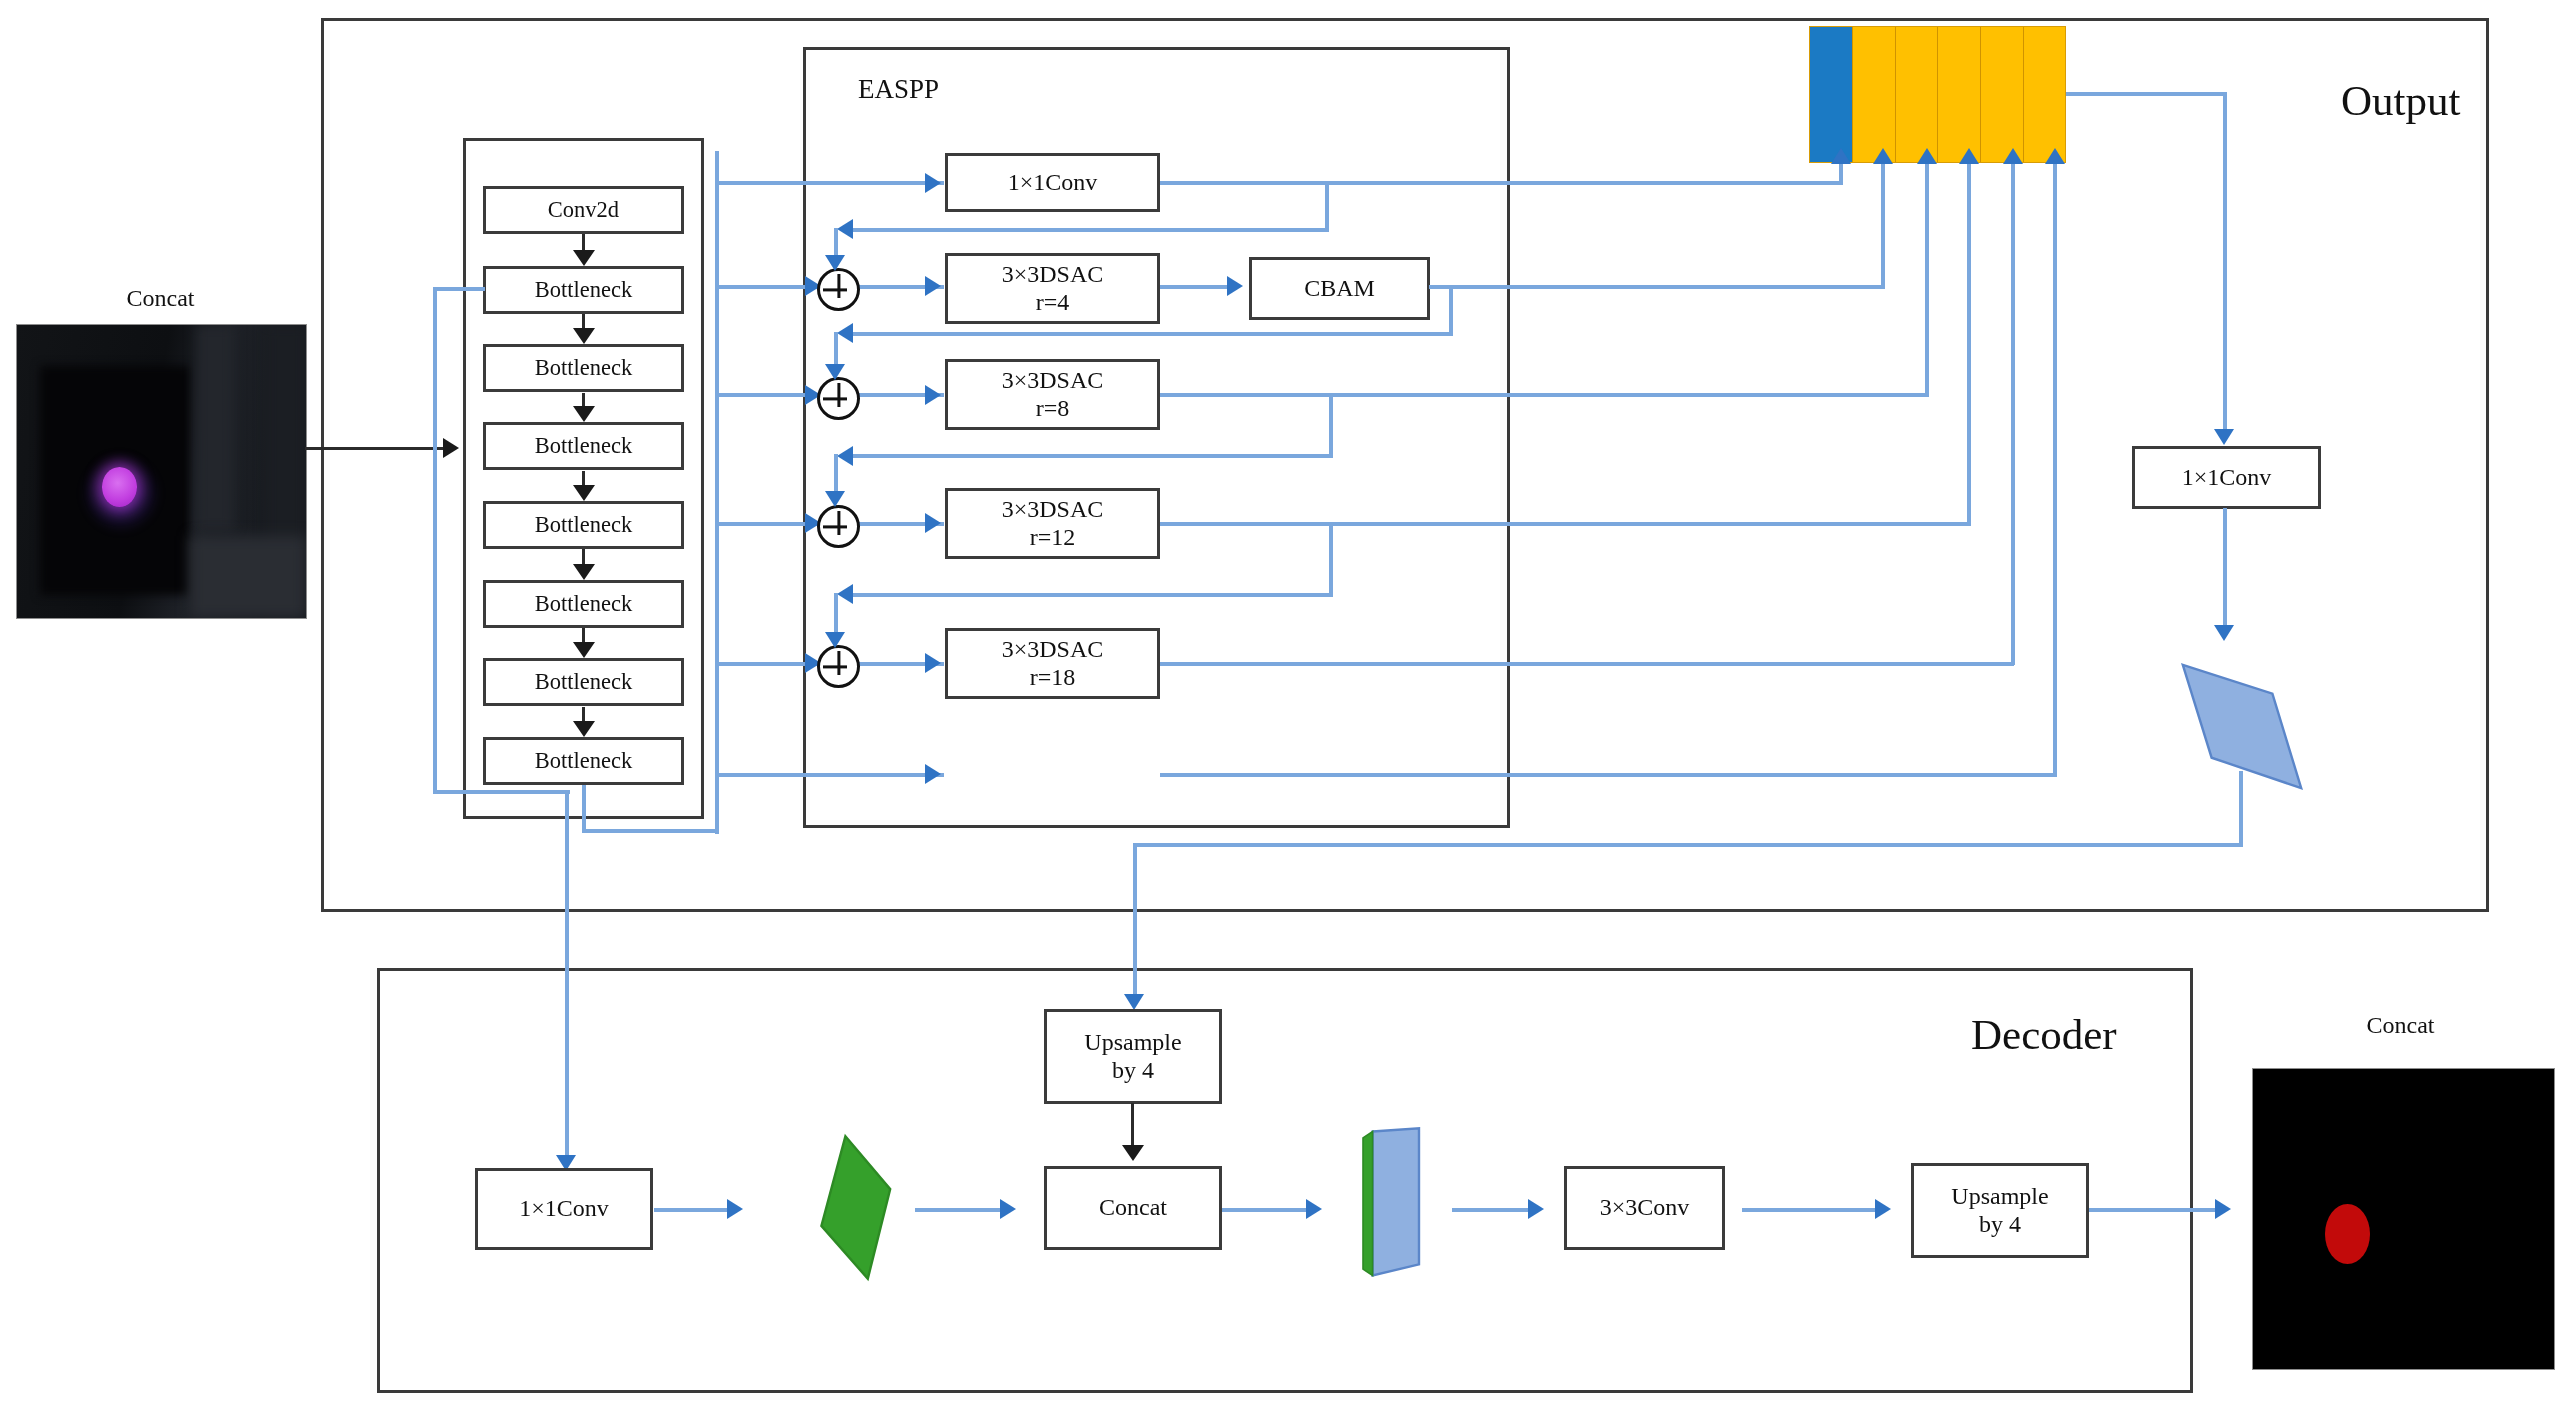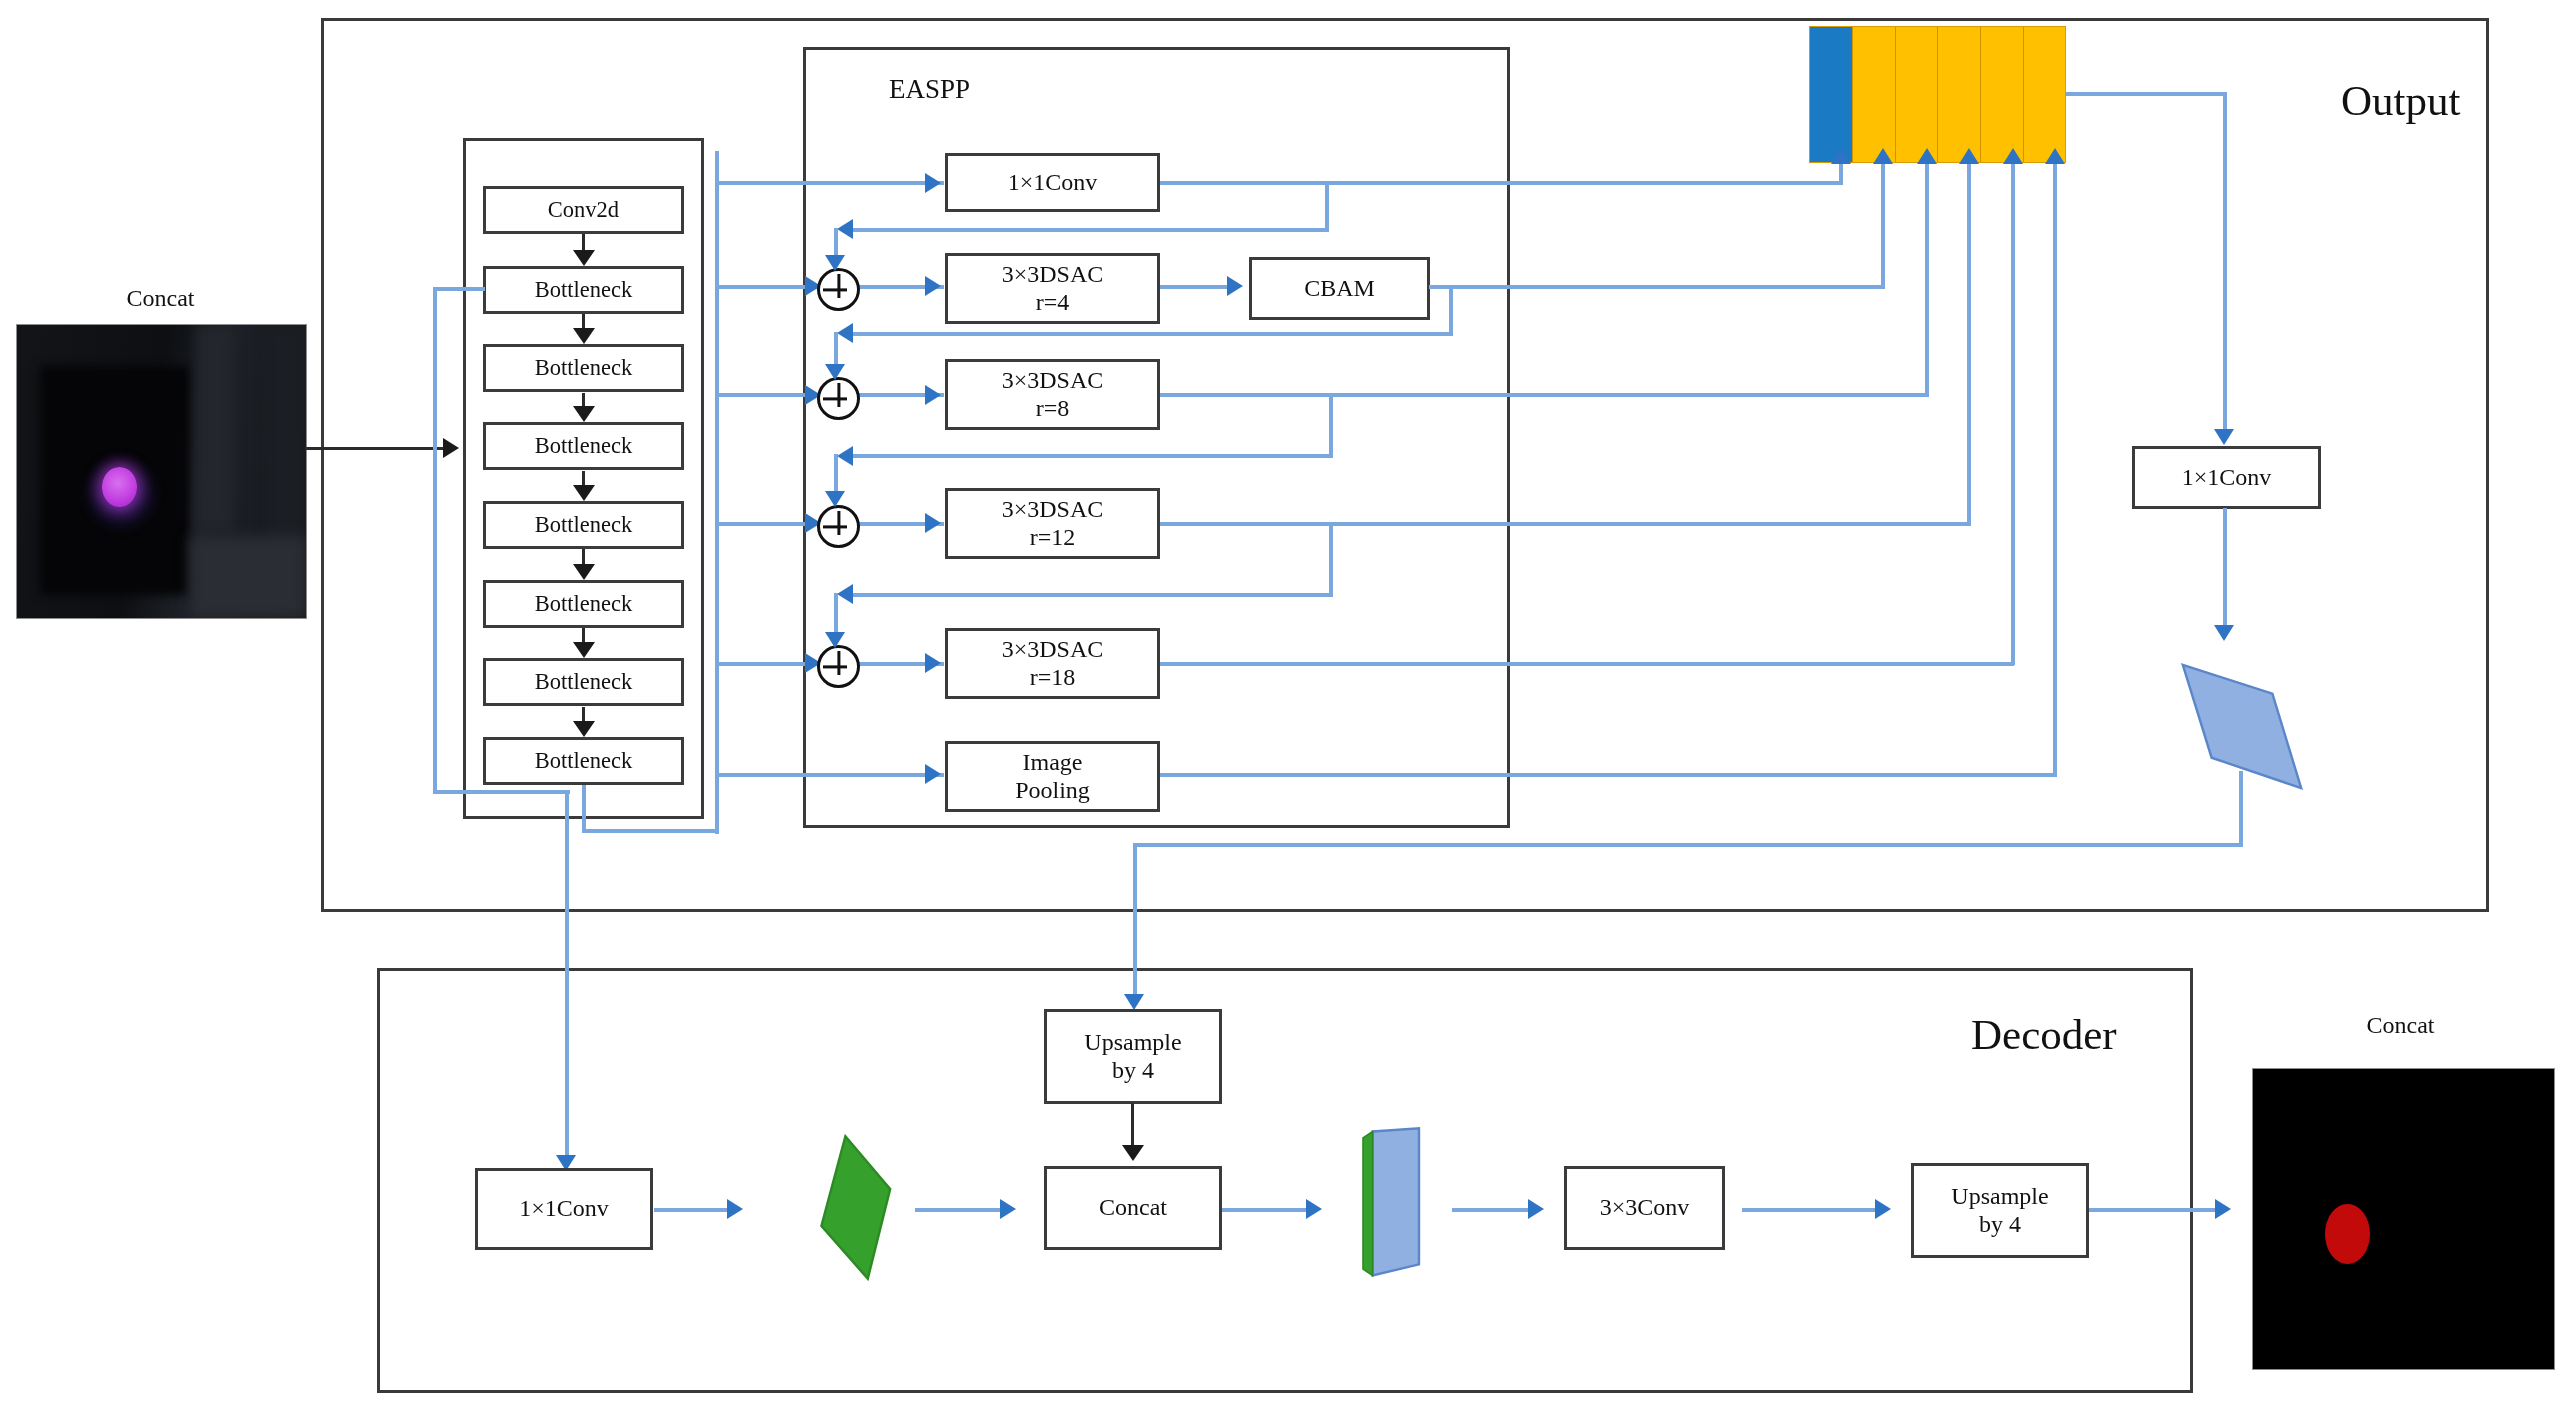--- a/index.html
+++ b/index.html
@@ -26,21 +26,21 @@
   .region-title{
     font-family:"Liberation Serif", serif;
     color:#111;font-size:43px;white-space:nowrap;
   }
   .io-title{
     font-family:"Liberation Serif", serif;
     color:#111;font-size:24px;white-space:nowrap;text-align:center;
   }
   .easpp-title{
     font-family:"Liberation Serif", serif;
-    color:#111;font-size:27px;white-space:nowrap;margin-left:31px;
+    color:#111;font-size:27px;white-space:nowrap;
   }
 
   
   .bl{position:absolute;background:#7aa7dd;}   
   .bk{position:absolute;background:#2b2b2b;}   
 
   .arrowR,.arrowL,.arrowU,.arrowD{position:absolute;width:0;height:0;}
   .arrowR{border-top:10.4px solid transparent;border-bottom:10.4px solid transparent;border-left:16px solid #2f73c4;}
   .arrowL{border-top:10.4px solid transparent;border-bottom:10.4px solid transparent;border-right:16px solid #2f73c4;}
   .arrowU{border-left:10.4px solid transparent;border-right:10.4px solid transparent;border-bottom:16px solid #2f73c4;}
@@ -205,24 +205,20 @@
   <div class="abs node two" style="left:945px;top:488px;width:215px;height:71px;font-size:24px;flex-direction:column;justify-content:center;">
     <span>3×3DSAC</span>
     <span>r=12</span>
   </div>
 
   <div class="abs node two" style="left:945px;top:628px;width:215px;height:71px;font-size:24px;flex-direction:column;justify-content:center;">
     <span>3×3DSAC</span>
     <span>r=18</span>
   </div>
 
-  <div class="abs node two" style="left:945px;top:741px;width:215px;height:71px;font-size:24px;flex-direction:column;justify-content:center;">
-    <span>Image</span>
-    <span>Pooling</span>
-  </div>
 
   <div class="abs node" style="left:1249px;top:257px;width:181px;height:63px;font-size:24px;">
     <span>CBAM</span>
   </div>
   <div class="bl" style="left:1160px;top:285px;width:69px;height:4px;"></div>
   <div class="arrowR" style="left:1227px;top:276px;"></div>
 
   <div class="bl" style="left:1160px;top:181px;width:169px;height:4px;"></div>
   <div class="bl" style="left:1325px;top:181px;width:4px;height:51px;"></div>
   <div class="bl" style="left:851px;top:228px;width:478px;height:4px;"></div>

